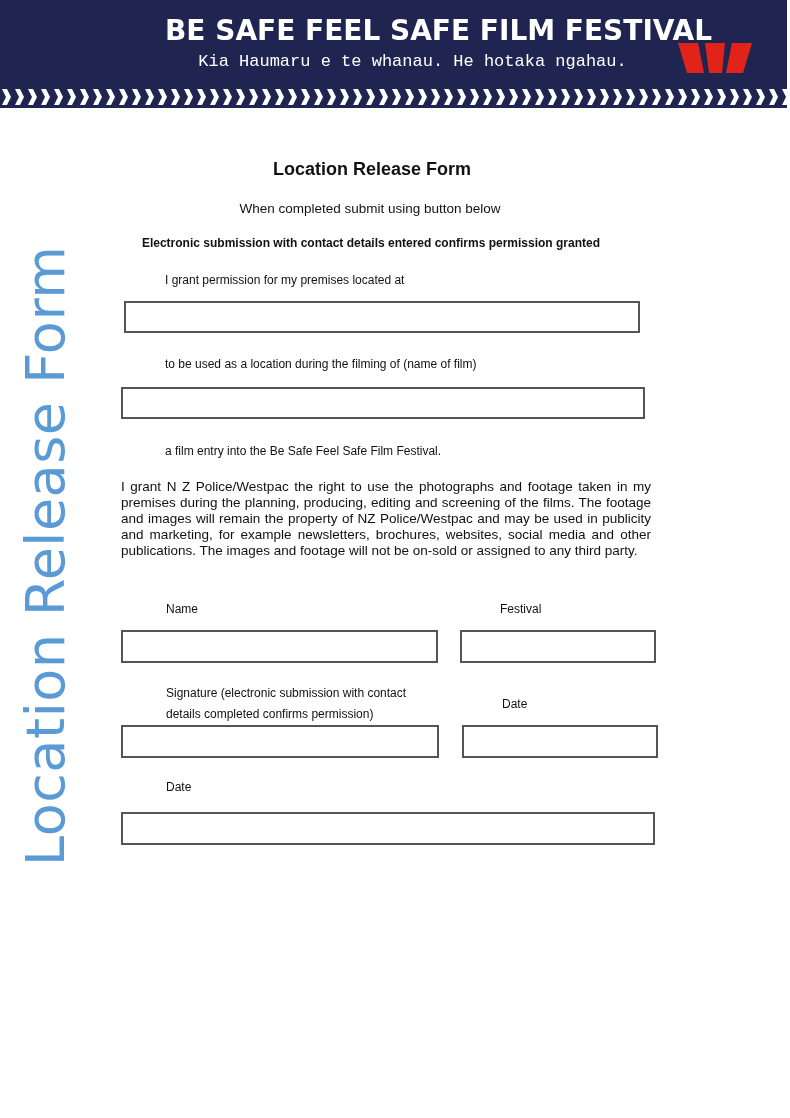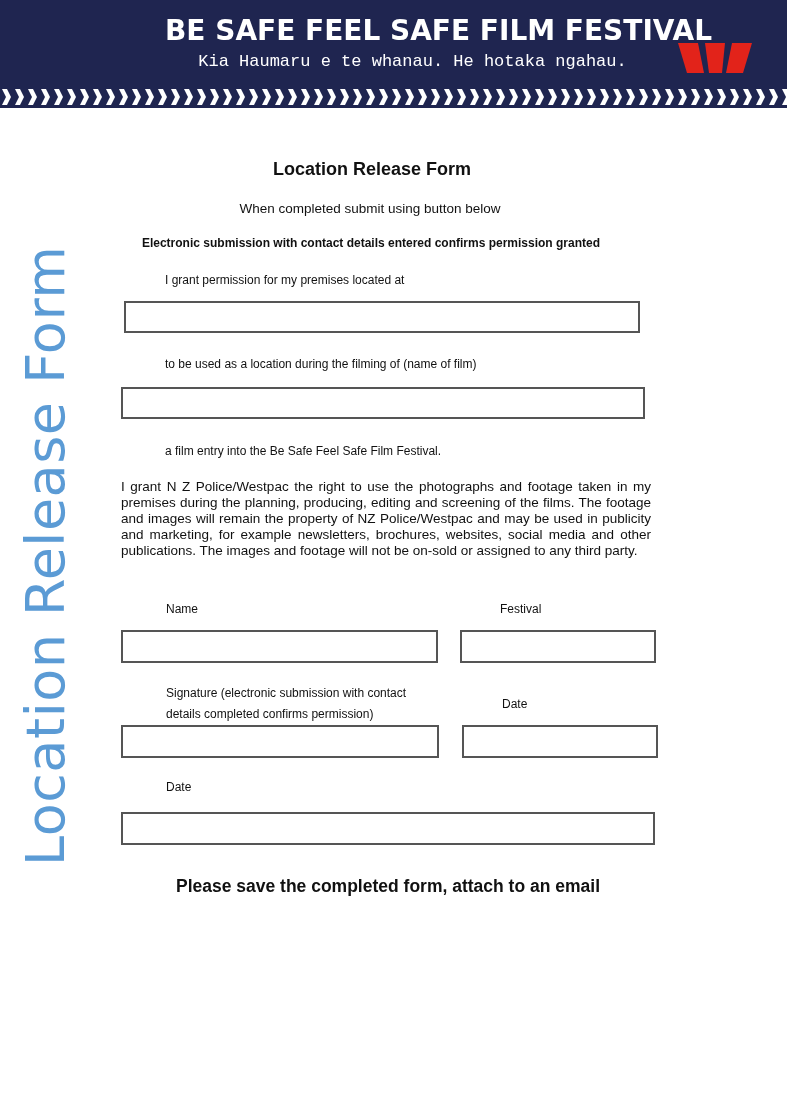--- a/index.html
+++ b/index.html
@@ -89,14 +89,13 @@
 <div class="label" style="left:122px; top:707px;">details completed confirms permission)</div>
 <input class="field" type="text" style="left: 121px; top: 725px; width: 318px; height: 33px;" value="">
 
 <div class="label" style="left:458px; top:697px;">Date</div>
 <input class="field" type="text" style="left: 462px; top: 725px; width: 196px; height: 33px;" value="">
 
 <div class="label" style="left:122px; top:780px;">Date</div>
 <input class="field" type="text" style="left: 121px; top: 812px; width: 534px; height: 33px;" value="">
 
 <div class="footer-note">
-  <div>Please save the completed form, attach to an email</div>
 </div>
 
 </body></html>

